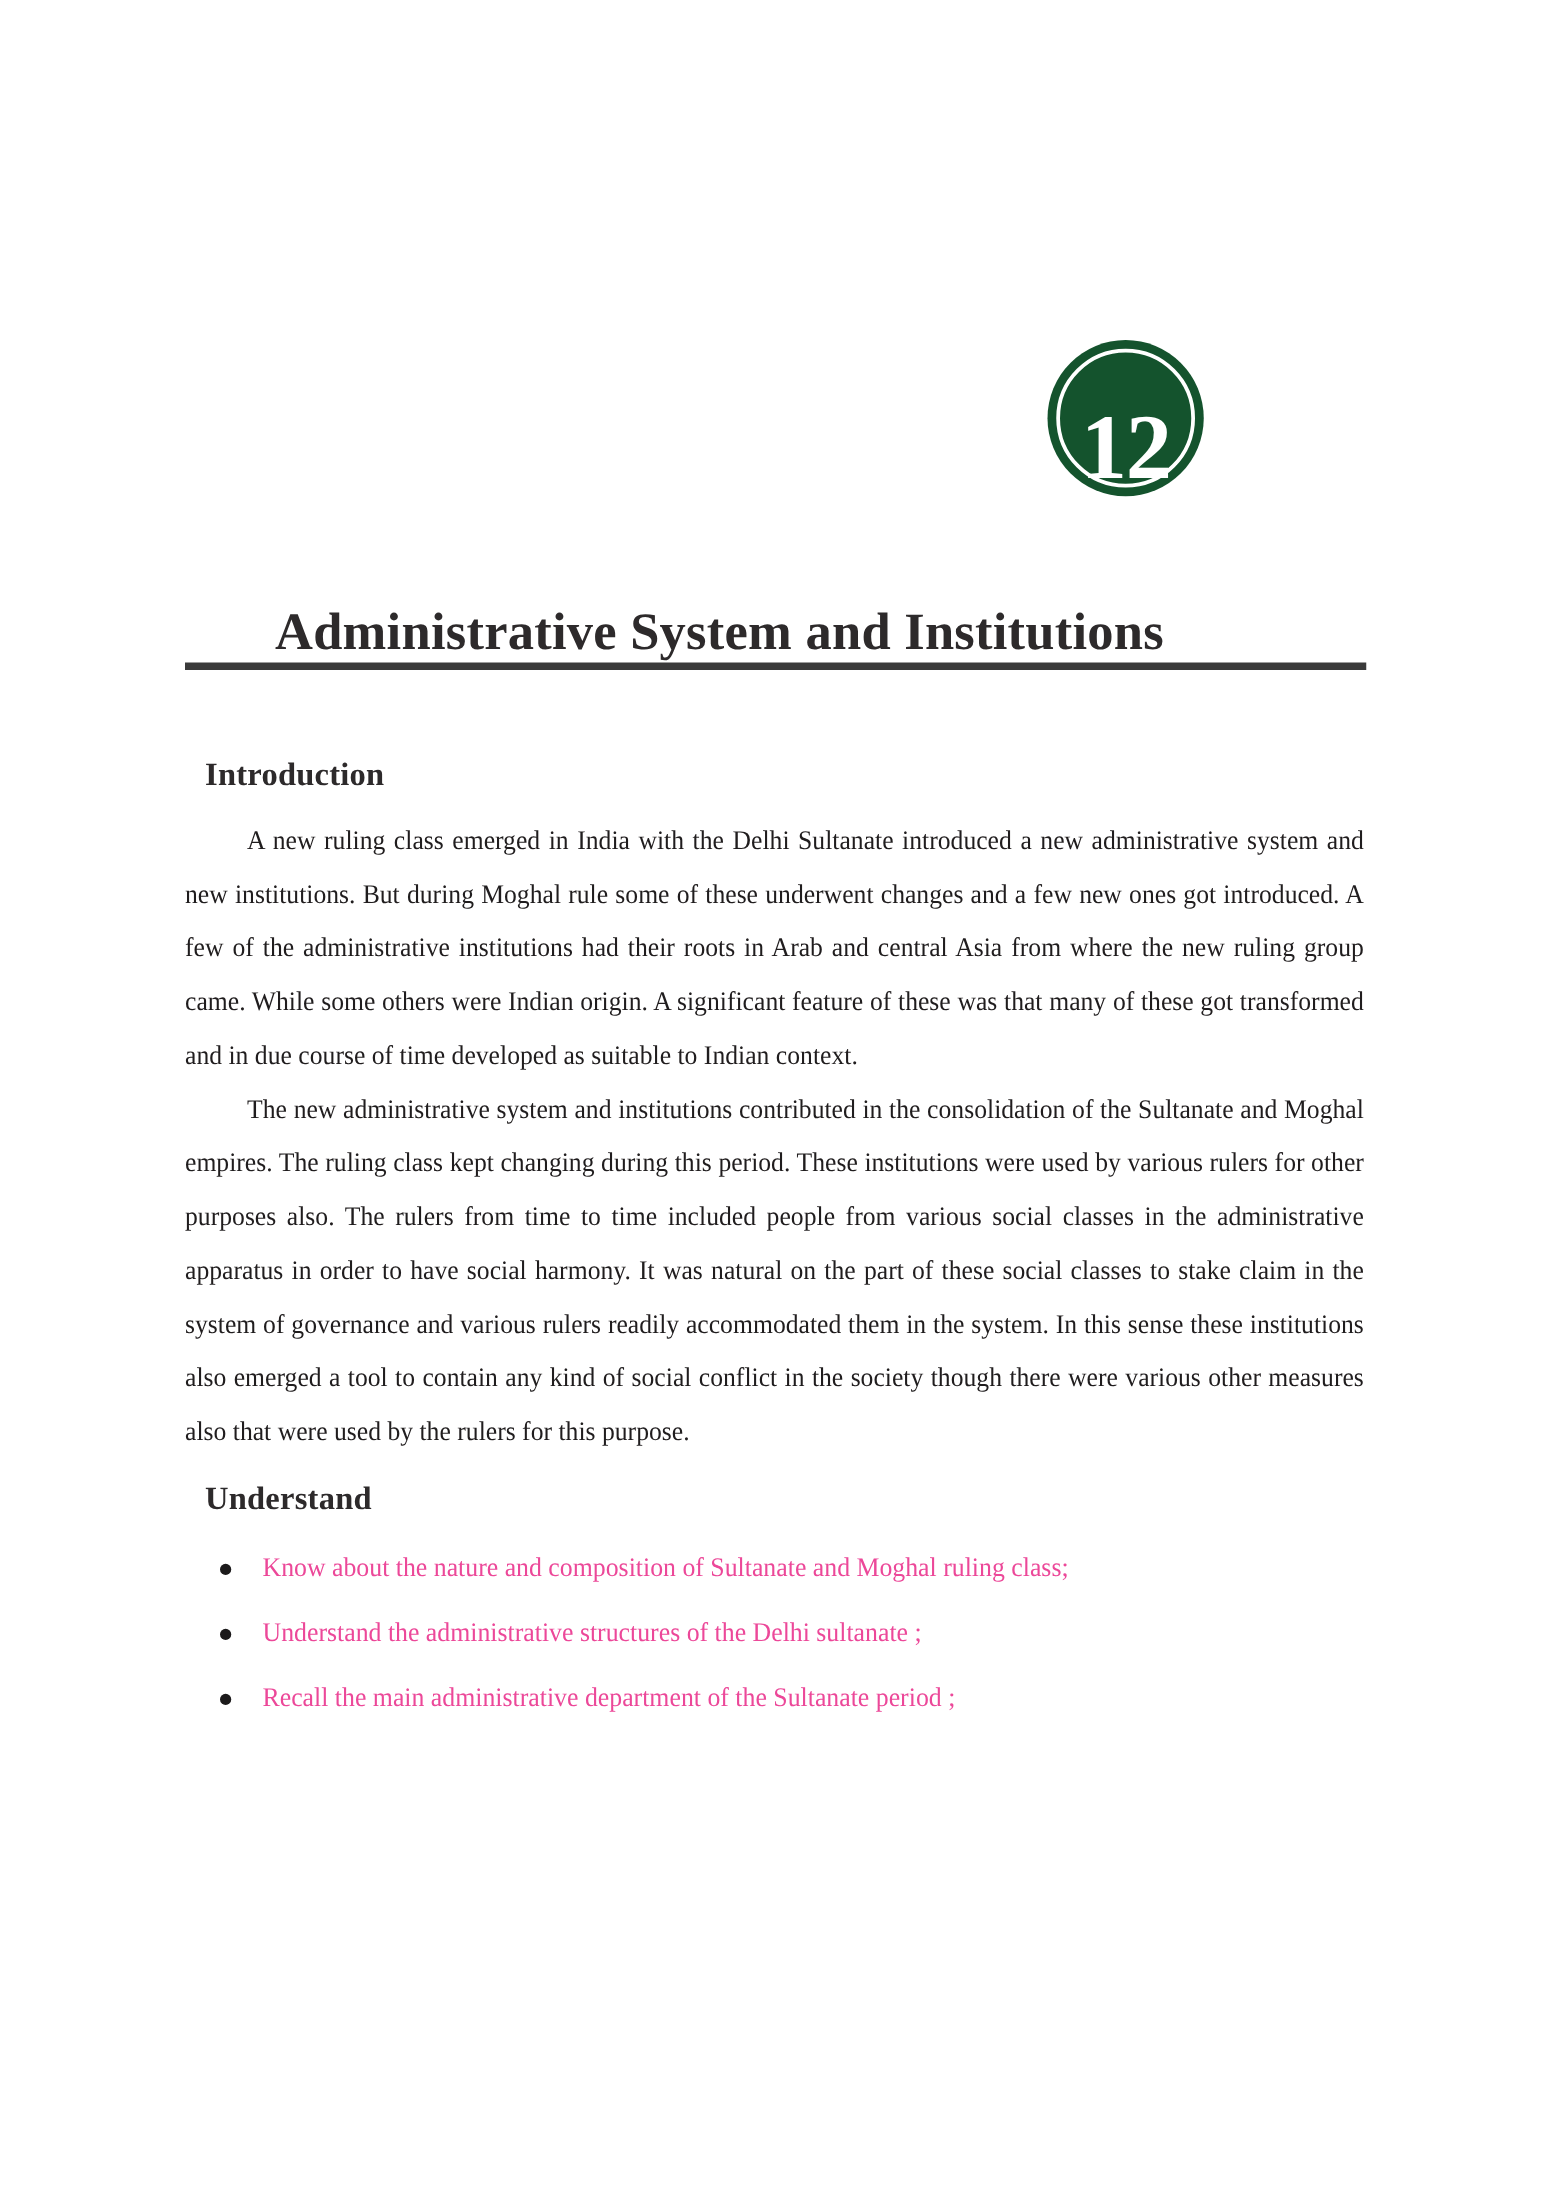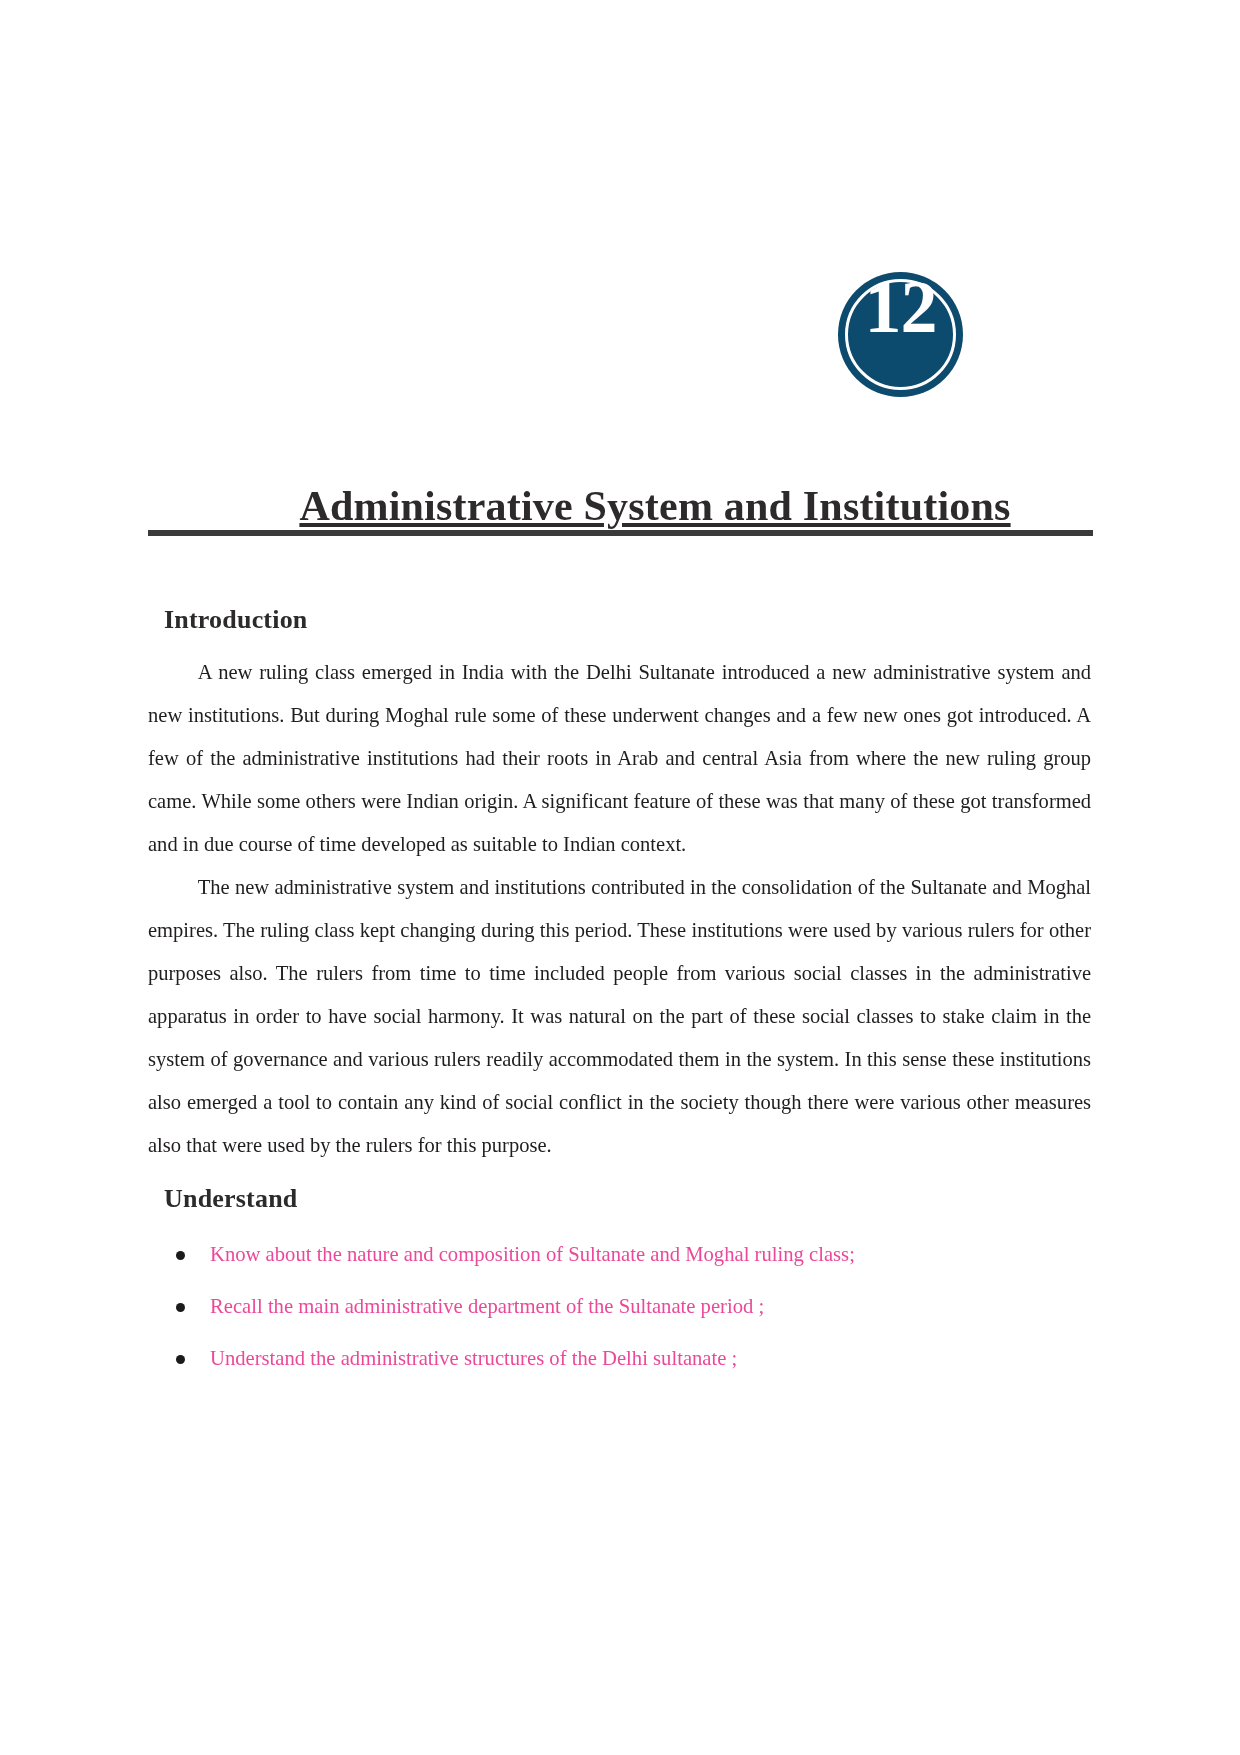--- a/index.html
+++ b/index.html
@@ -23,23 +23,23 @@
   }
 
   
   .chapter-badge {
     position: absolute;
     left: 838px;
     top: 272px;
     width: 125px;
     height: 125px;
     border-radius: 50%;
-    background: #0c4a6e;
+    background: #14532d;
     display: flex;
-    align-items: flex-start;
+    align-items: flex-end;
     justify-content: center;
   }
   .chapter-badge::after {
     content: "";
     position: absolute;
     left: 7px;
     top: 7px;
     right: 7px;
     bottom: 7px;
     border-radius: 50%;
@@ -57,30 +57,28 @@
     letter-spacing: -1px;
     transform: translateY(-2px);
   }
 
   
   .chapter-title {
     position: absolute;
     left: 150px;
     top: 455px;
     width: 940px;
-    text-align: center;
     font-family: "Liberation Serif", "DejaVu Serif", serif;
     font-weight: 700;
     font-size: 42px;
     line-height: 1.12;
     color: #2d2a2b;
     letter-spacing: 0.2px;
     padding-left: 70px;
     box-sizing: border-box;
-    text-decoration: underline;
   }
 
   .title-rule {
     position: absolute;
     left: 148px;
     top: 530px;
     width: 945px;
     height: 6px;
     background: #3a3a3a;
   }
@@ -175,23 +173,23 @@
 
     <h2 class="section-heading heading-objectives">Understand</h2>
 
     <ul class="objectives">
       <li>
         <span class="bullet"></span>
         <span class="li-text">Know about the nature and composition of Sultanate and Moghal ruling class;</span>
       </li>
       <li>
         <span class="bullet"></span>
-        <span class="li-text">Recall the main administrative department of the Sultanate period ;</span>
+        <span class="li-text">Understand the administrative structures of the Delhi sultanate ;</span>
       </li>
       <li>
         <span class="bullet"></span>
-        <span class="li-text">Understand the administrative structures of the Delhi sultanate ;</span>
+        <span class="li-text">Recall the main administrative department of the Sultanate period ;</span>
       </li>
     </ul>
 
   </div>
 
 </div>
 
 </body></html>

